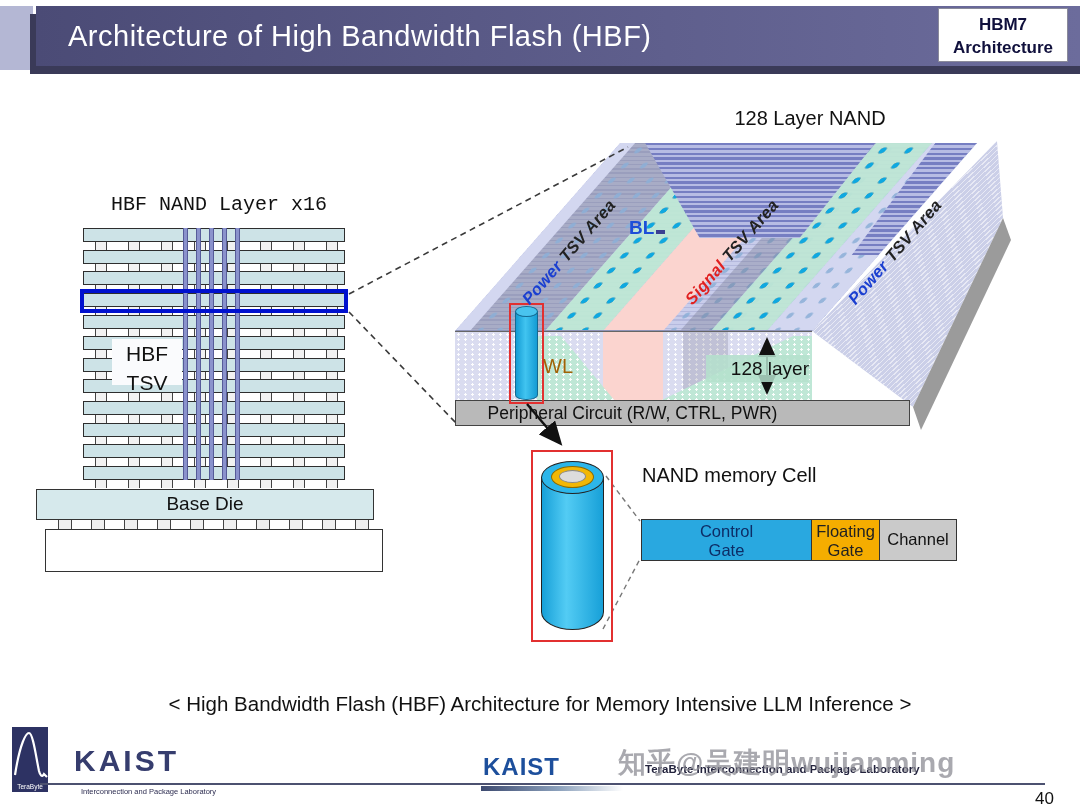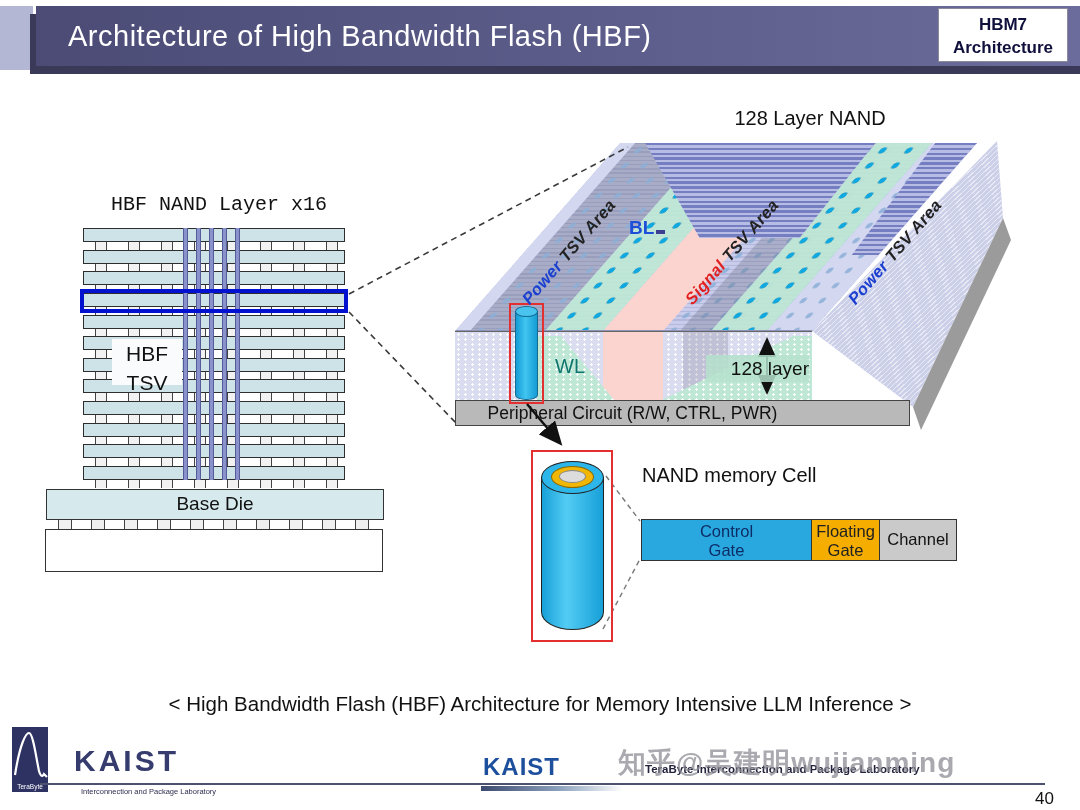--- a/index.html
+++ b/index.html
@@ -17,21 +17,21 @@
 
   
   .ld-title{left:84px;top:193px;width:270px;text-align:center;font-size:20px;color:#111;white-space:nowrap;font-family:Liberation Mono, monospace;}
   .lyr{position:absolute;left:83px;width:262px;height:14px;background:#cde3e7;border:1px solid #2e2e2e;box-sizing:border-box;}
   .gap{position:absolute;left:88px;width:252px;height:8px;
     background:repeating-linear-gradient(90deg,transparent 0 7px,#444 7px 8px,#f2f2f2 8px 18px,#444 18px 19px,transparent 19px 33px);}
   .tsv{position:absolute;top:228px;width:5px;height:252px;background:#8a92cc;border-left:1px solid #565b99;border-right:1px solid #565b99;box-sizing:border-box;}
   .sel-outline{left:80px;top:289px;width:268px;height:24px;border:4px solid #0011cf;background:transparent;}
   .hbf-tsv{left:112px;top:339px;width:70px;height:46px;background:#fafbfd;text-align:center;
     font-size:21px;color:#111;line-height:29px;}
-  .base-die{left:46px;top:489px;width:338px;height:31px;background:#d6e9ec;border:1.5px solid #333;
+  .base-die{left:36px;top:489px;width:338px;height:31px;background:#d6e9ec;border:1.5px solid #333;
     text-align:center;font-size:19px;color:#111;line-height:28px;}
   .base-bumps{left:52px;top:520px;width:326px;height:9px;
     background:repeating-linear-gradient(90deg,transparent 0 6px,#444 6px 7px,#f0f0f0 7px 19px,#444 19px 20px,transparent 20px 33px);}
   .substrate{left:45px;top:529px;width:338px;height:43px;background:#fff;border:1.5px solid #333;}
 
   
   .rd-title{left:700px;top:107px;width:220px;text-align:center;font-size:20px;color:#111;white-space:nowrap;}
   .topface{left:455px;top:143px;width:357px;height:188px;transform:skewX(-41.3deg);transform-origin:0 100%;
     overflow:hidden;background:#c9cdeb;border-bottom:1px solid #8f94b8;
     background-image:repeating-linear-gradient(180deg,rgba(125,130,185,.28) 0 1.4px,transparent 1.4px 4.2px);}
@@ -48,21 +48,21 @@
     text-align:center;font-size:17.5px;color:#111;line-height:24px;padding-right:100px;white-space:nowrap;}
   .end-layers{left:812px;top:140px;width:200px;height:270px;
     clip-path:polygon(0px 191px,185px 1px,191px 78px,101px 267px);
     background-color:#cbcfe8;background-image:repeating-linear-gradient(137deg,rgba(255,255,255,.55) 0 1px,transparent 1px 3.6px);}
   .end-periph{left:812px;top:140px;width:205px;height:295px;
     clip-path:polygon(101px 267px,191px 78px,199px 100px,109px 290px);background:#9b9b9b;}
   .rotlab{position:absolute;height:22px;transform:rotate(-49deg);transform-origin:center;
     font-style:italic;font-weight:bold;font-size:16.5px;white-space:nowrap;text-align:center;color:#222;letter-spacing:.4px;}
   .bl-lab{left:629px;top:217px;font-size:19px;font-weight:bold;color:#1d4ed8;}
   .bl-dash{display:inline-block;width:9px;height:4px;background:#3b3f92;margin-left:2px;}
-  .wl-lab{left:543px;top:355px;font-size:20px;color:#0f766e;padding-left:12px;}
+  .wl-lab{left:543px;top:355px;font-size:20px;color:#a16207;}
   .layer-span{left:706px;top:355px;width:103px;height:27px;background:rgba(180,225,205,.85);
     text-align:right;font-size:19px;color:#111;line-height:27px;}
   .cyl3d-body{left:515px;top:311px;width:23px;height:89px;border:1px solid #156a92;
     background:linear-gradient(90deg,#149cd4,#41c4f0 45%,#149cd4);border-radius:0 0 11px 11px/0 0 5px 5px;}
   .cyl3d-top{left:515px;top:306px;width:23px;height:11px;border-radius:50%;background:#49c4ee;border:1px solid #156a92;}
   .redbox3d{left:509px;top:303px;width:35px;height:101px;border:2px solid #e23030;}
 
   
   .cell-redbox{left:531px;top:450px;width:82px;height:192px;border:2px solid #e23030;}
   .cell-body{left:541px;top:477px;width:63px;height:153px;border:1.5px solid #222;

